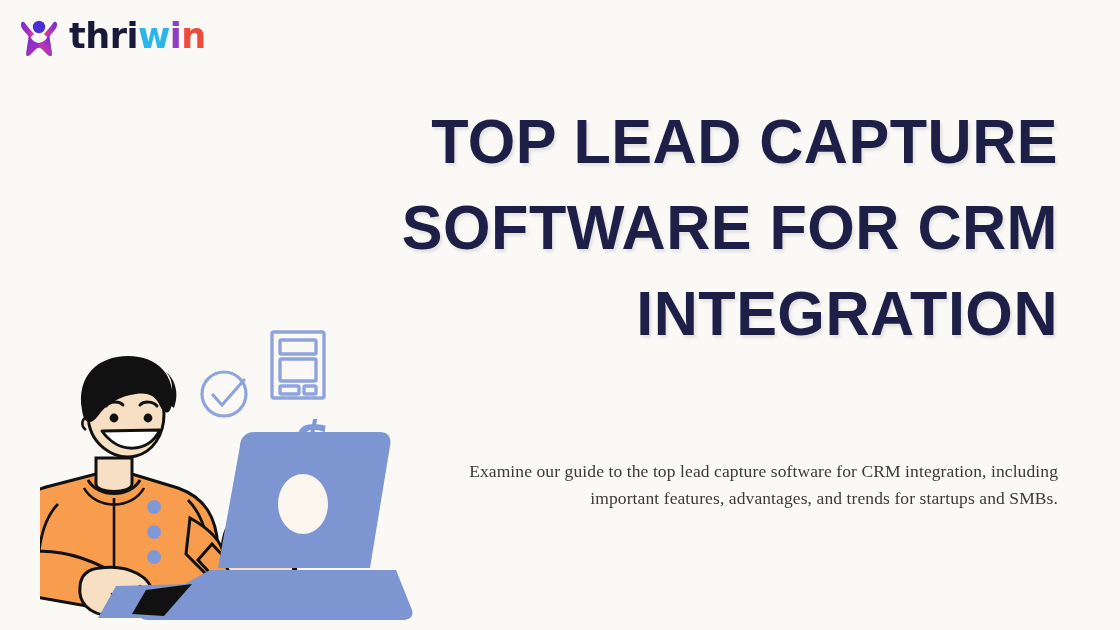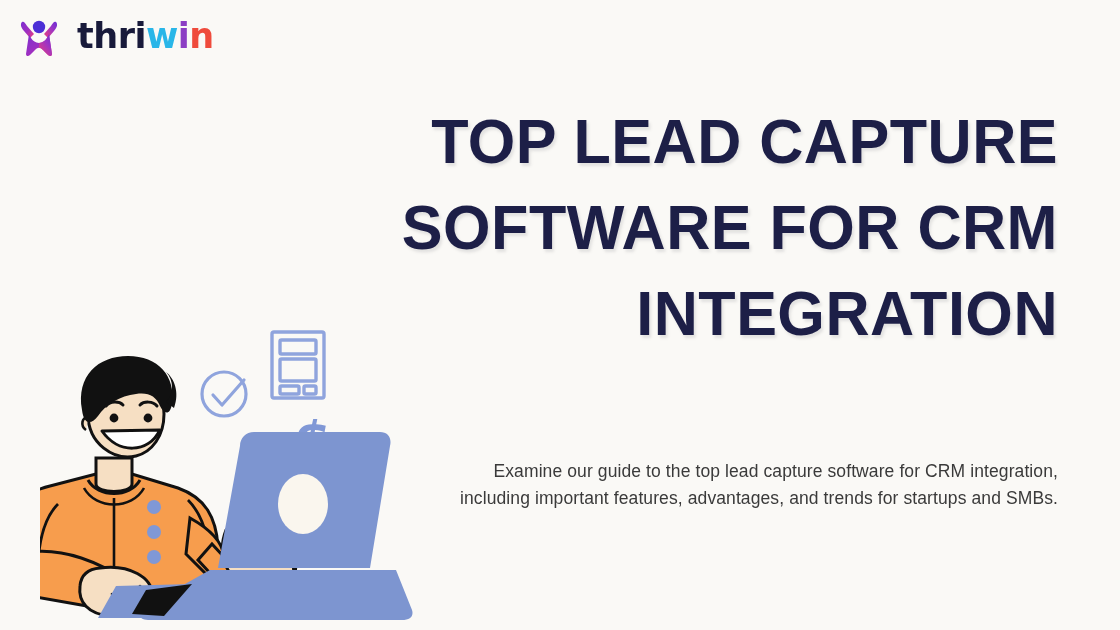--- a/index.html
+++ b/index.html
@@ -25,21 +25,21 @@
     overflow:hidden;
   }
 
   
   .logo-block {
     position:absolute;
     left:18px;
     top:14px;
     display:flex;
     align-items:center;
-    gap:17px;
+    gap:9px;
   }
   .logo-mark { width:42px; height:44px; display:block; }
   .logo-word {
     font-family:"DejaVu Sans", sans-serif;
     font-size:35px;
     font-weight:700;
     letter-spacing:-0.5px;
     line-height:1;
     white-space:nowrap;
   }
@@ -67,21 +67,21 @@
   }
   .headline .hl-line { display:block; white-space:nowrap; }
 
   
   .subcopy {
     position:absolute;
     right:62px;
     top:458px;
     width:610px;
     text-align:right;
-    font-family:Liberation Sans, sans-serif;
+    font-family:Liberation Serif, serif;
     font-size:17.5px;
     line-height:27px;
     color:#3a3a3a;
     letter-spacing:0.1px;
   }
 
   
   .illustration {
     position:absolute;
     left:40px;

